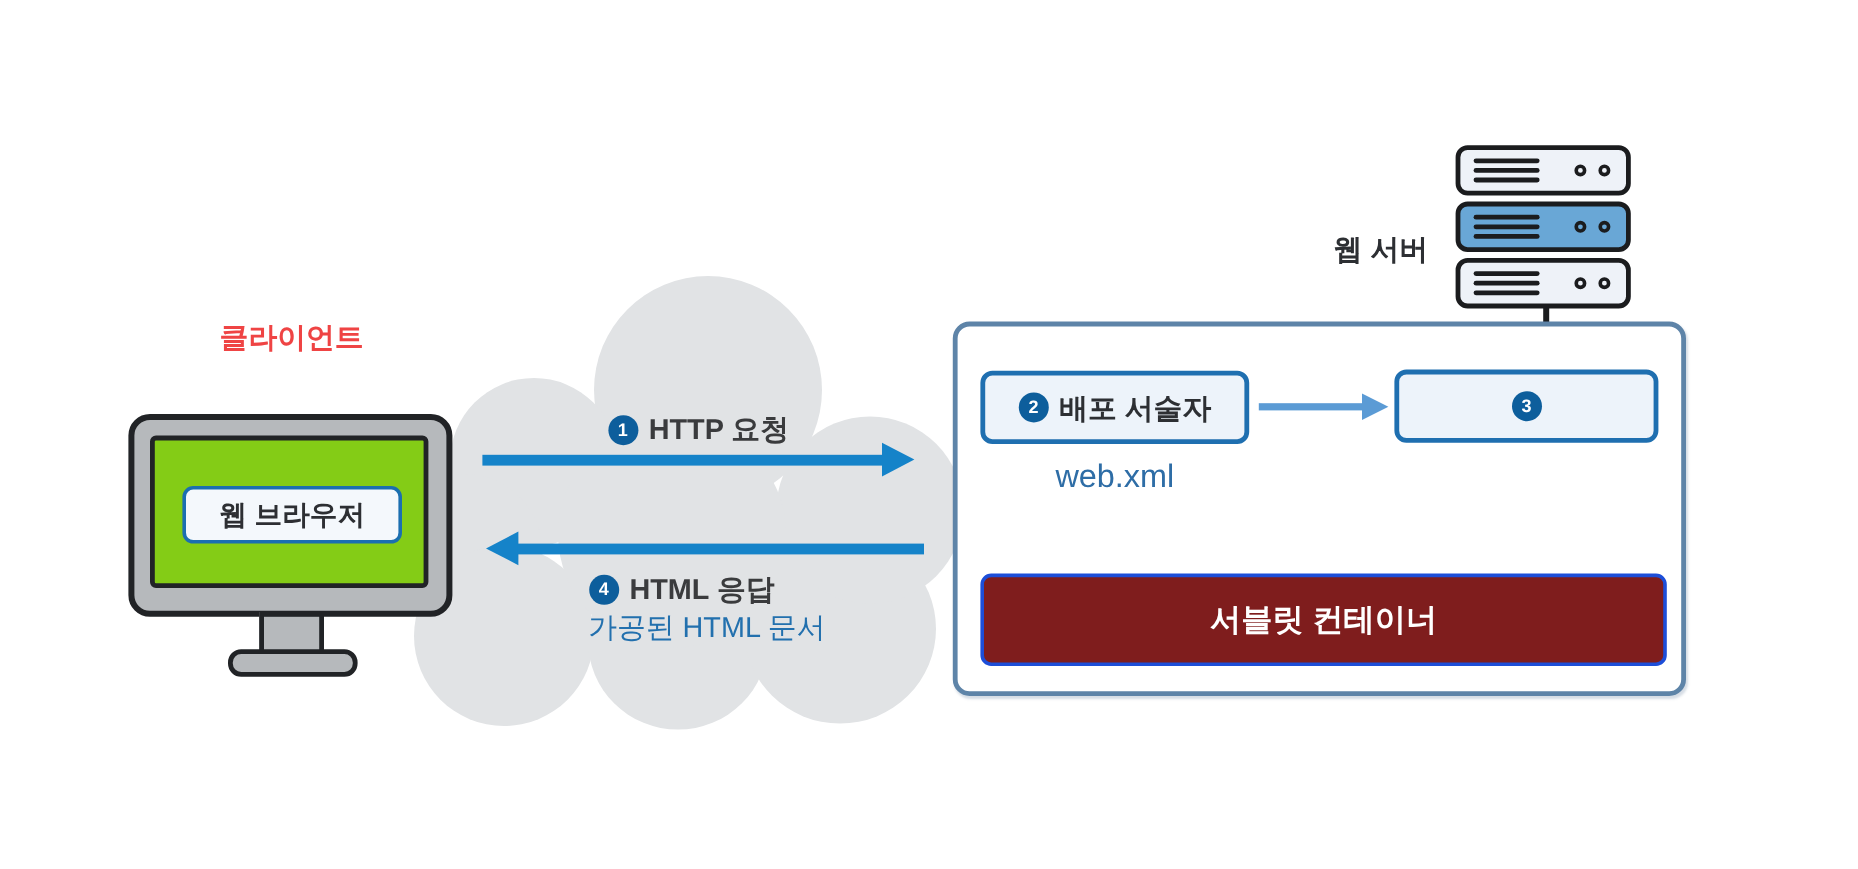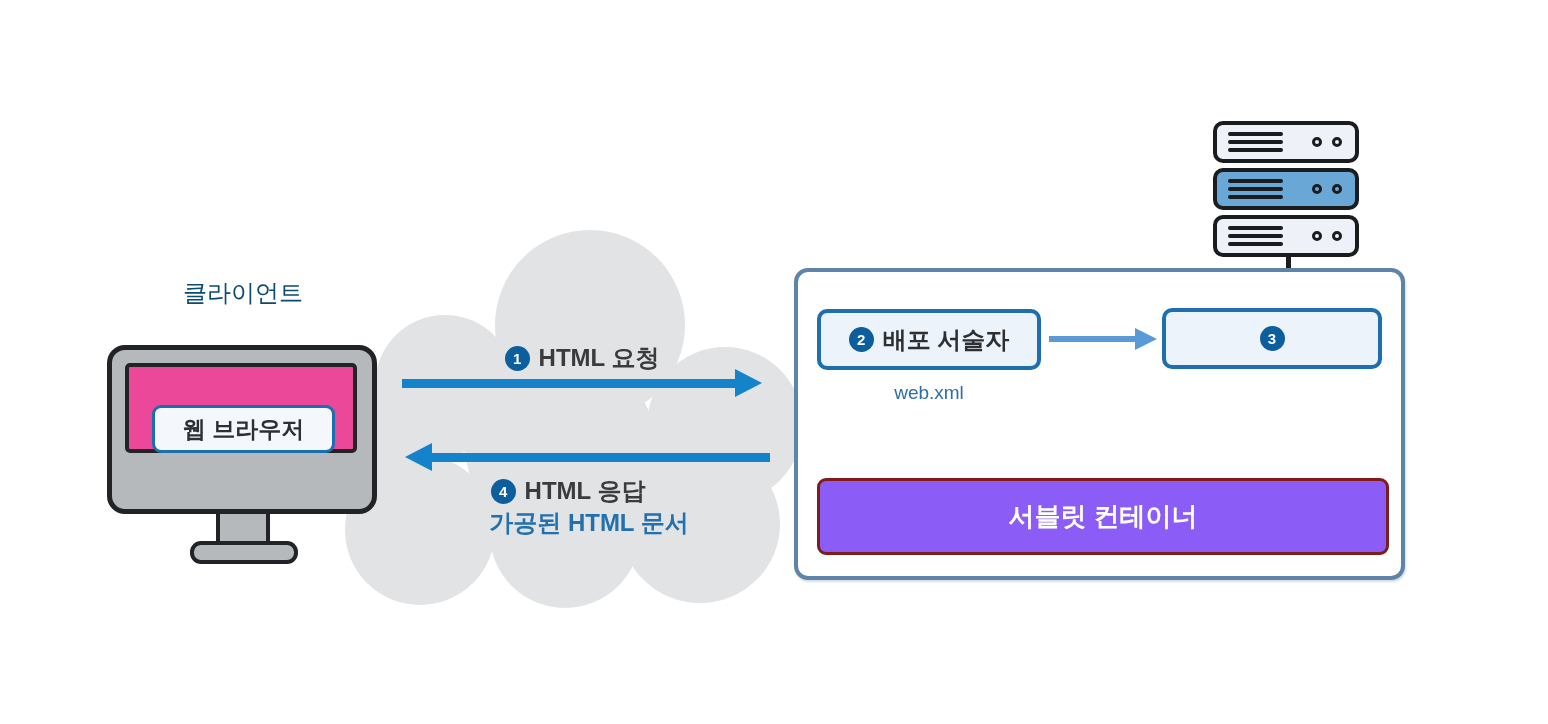--- a/index.html
+++ b/index.html
@@ -5,47 +5,47 @@
   html,body{margin:0;padding:0;background:#ffffff;}
   .canvas{position:relative;width:1548px;height:724px;background:#ffffff;overflow:hidden;
           font-family:"Liberation Sans",sans-serif;color:#2d2f33;}
 
   
   .cloud-part{position:absolute;background:#e1e3e5;border-radius:50%;}
 
   
   .monitor{position:absolute;left:107px;top:345px;width:270px;height:169px;
            background:#b6b9bc;border:5px solid #212326;border-radius:18px;box-sizing:border-box;}
-  .screen{position:absolute;left:13px;top:13px;width:232px;height:90px;
-          background:#ec4899;border:4px solid #212326;border-radius:5px;box-sizing:border-box;}
+  .screen{position:absolute;left:13px;top:13px;width:232px;height:127px;
+          background:#84cc16;border:4px solid #212326;border-radius:5px;box-sizing:border-box;}
   .browser-box{position:absolute;left:23px;top:38px;width:183px;height:48px;
                background:#f4f8fc;border:3px solid #1b6fb0;border-radius:9px;box-sizing:border-box;
                display:flex;align-items:center;justify-content:center;
                font-size:23px;font-weight:600;color:#2d2f33;}
   .stand-neck{position:absolute;left:216px;top:510px;width:54px;height:36px;
               background:#b6b9bc;border:4px solid #212326;box-sizing:border-box;}
   .stand-base{position:absolute;left:190px;top:541px;width:108px;height:23px;
               background:#b6b9bc;border:4px solid #212326;border-radius:11px;box-sizing:border-box;}
 
-  .client-title{position:absolute;left:123px;top:277px;width:240px;text-align:center;
-                font-size:24px;font-weight:400;color:#0c4a6e;}
+  .client-title{position:absolute;left:123px;top:265px;width:240px;text-align:center;
+                font-size:24px;font-weight:700;color:#ef4444;}
 
   
   .shaft{position:absolute;height:9px;background:#1583c9;}
   .head-right{position:absolute;width:0;height:0;border-top:14px solid transparent;
               border-bottom:14px solid transparent;border-left:27px solid #1583c9;}
   .head-left{position:absolute;width:0;height:0;border-top:14px solid transparent;
              border-bottom:14px solid transparent;border-right:27px solid #1583c9;}
 
   .arrow-label{position:absolute;display:flex;align-items:center;justify-content:center;gap:9px;
                font-size:24px;font-weight:600;color:#3a3b3d;}
   .badge{display:inline-flex;align-items:center;justify-content:center;flex:0 0 auto;
          width:25px;height:25px;border-radius:50%;background:#0d5e9c;color:#ffffff;
          font-size:15px;font-weight:700;}
-  .sub-label{position:absolute;text-align:center;font-size:24px;font-weight:700;color:#2270ae;}
+  .sub-label{position:absolute;text-align:center;font-size:24px;font-weight:400;color:#2270ae;}
 
   
   .server-title{position:absolute;left:1040px;top:192px;width:150px;text-align:right;
                 font-size:24px;font-weight:700;color:#2d2f33;}
   .server-stack{position:absolute;left:1213px;top:121px;width:146px;}
   .server-unit{position:relative;width:146px;height:42px;margin-bottom:5px;background:#eef2f8;
                border:4px solid #1b1c1e;border-radius:10px;box-sizing:border-box;}
   .server-unit.blue{background:#69a7d6;}
   .s-line{position:absolute;left:11px;width:55px;height:4px;background:#1b1c1e;border-radius:2px;}
   .s-line.l1{top:7px;} .s-line.l2{top:15px;} .s-line.l3{top:23px;}
@@ -64,28 +64,28 @@
 
   
   .panel{position:absolute;left:794px;top:268px;width:611px;height:312px;background:#ffffff;
          border:4px solid #5e84a8;border-radius:14px;box-sizing:border-box;
          box-shadow:1px 2px 2px rgba(90,120,150,0.25);}
   .p-box{position:absolute;height:61px;background:#edf3fa;border:4px solid #1f6fb0;border-radius:10px;
          box-sizing:border-box;display:flex;align-items:center;justify-content:center;gap:9px;
          font-size:24px;font-weight:600;color:#2d2f33;}
   .p-box.dd{left:19px;top:37px;width:224px;}
   .p-box.sc{left:364px;top:36px;width:220px;}
-  .p-file{position:absolute;text-align:center;font-size:19px;color:#2e6da6;}
+  .p-file{position:absolute;text-align:center;font-size:27px;color:#2e6da6;}
   .p-file.dd{left:19px;top:110px;width:224px;}
   .p-file.sc{left:364px;top:110px;width:220px;}
   .mini-shaft{position:absolute;left:251px;top:64px;width:86px;height:6px;background:#5b9bd5;}
   .mini-head{position:absolute;left:337px;top:56px;width:0;height:0;border-top:11px solid transparent;
              border-bottom:11px solid transparent;border-left:22px solid #5b9bd5;}
-  .container-bar{position:absolute;left:19px;top:206px;width:572px;height:77px;background:#8b5cf6;
-                 border:3px solid #7f1d1d;border-radius:9px;box-sizing:border-box;
+  .container-bar{position:absolute;left:19px;top:206px;width:572px;height:77px;background:#7f1d1d;
+                 border:3px solid #1d4ed8;border-radius:9px;box-sizing:border-box;
                  display:flex;align-items:center;justify-content:center;
                  font-size:26px;font-weight:600;color:#ffffff;}
 </style>
 </head>
 <body>
 
 <div class="canvas">
 
   <div>
     <div class="cloud-part" style="left:495px;top:230px;width:190px;height:190px;"></div>
@@ -104,33 +104,34 @@
       <div class="browser-box">
         <span>웹 브라우저</span>
       </div>
     </div>
   </div>
   <div class="stand-neck"></div>
   <div class="stand-base"></div>
 
   <div class="arrow-label" style="left:462px;top:342px;width:240px;">
     <span class="badge">1</span>
-    <span>HTML 요청</span>
+    <span>HTTP 요청</span>
   </div>
   <div class="shaft" style="left:402px;top:379px;width:334px;"></div>
   <div class="head-right" style="left:735px;top:369px;"></div>
 
   <div class="head-left" style="left:405px;top:443px;"></div>
   <div class="shaft" style="left:431px;top:453px;width:339px;"></div>
   <div class="arrow-label" style="left:448px;top:475px;width:240px;">
     <span class="badge">4</span>
     <span>HTML 응답</span>
   </div>
   <div class="sub-label" style="left:439px;top:507px;width:300px;">가공된 HTML 문서</div>
 
+  <div class="server-title">웹 서버</div>
   <div class="server-stack">
     <div class="server-unit">
       <span class="s-line l1"></span>
       <span class="s-line l2"></span>
       <span class="s-line l3"></span>
       <span class="s-dot d1"></span>
       <span class="s-dot d2"></span>
     </div>
     <div class="server-unit blue">
       <span class="s-line l1"></span>

